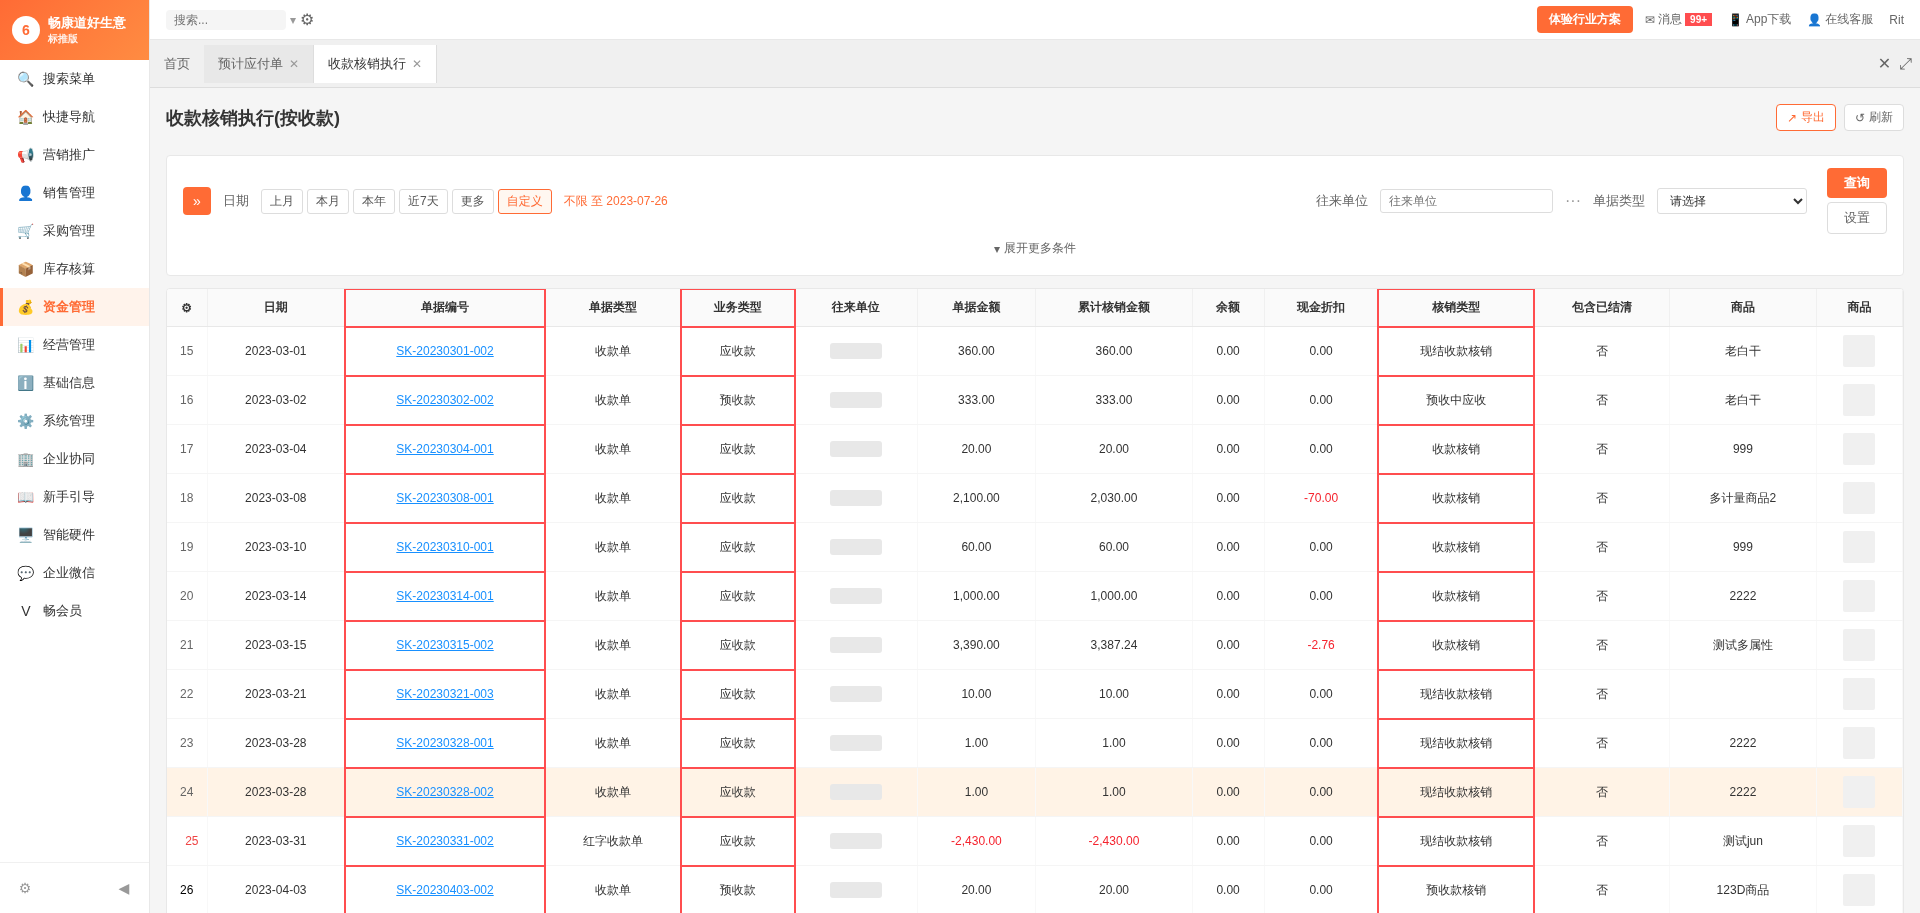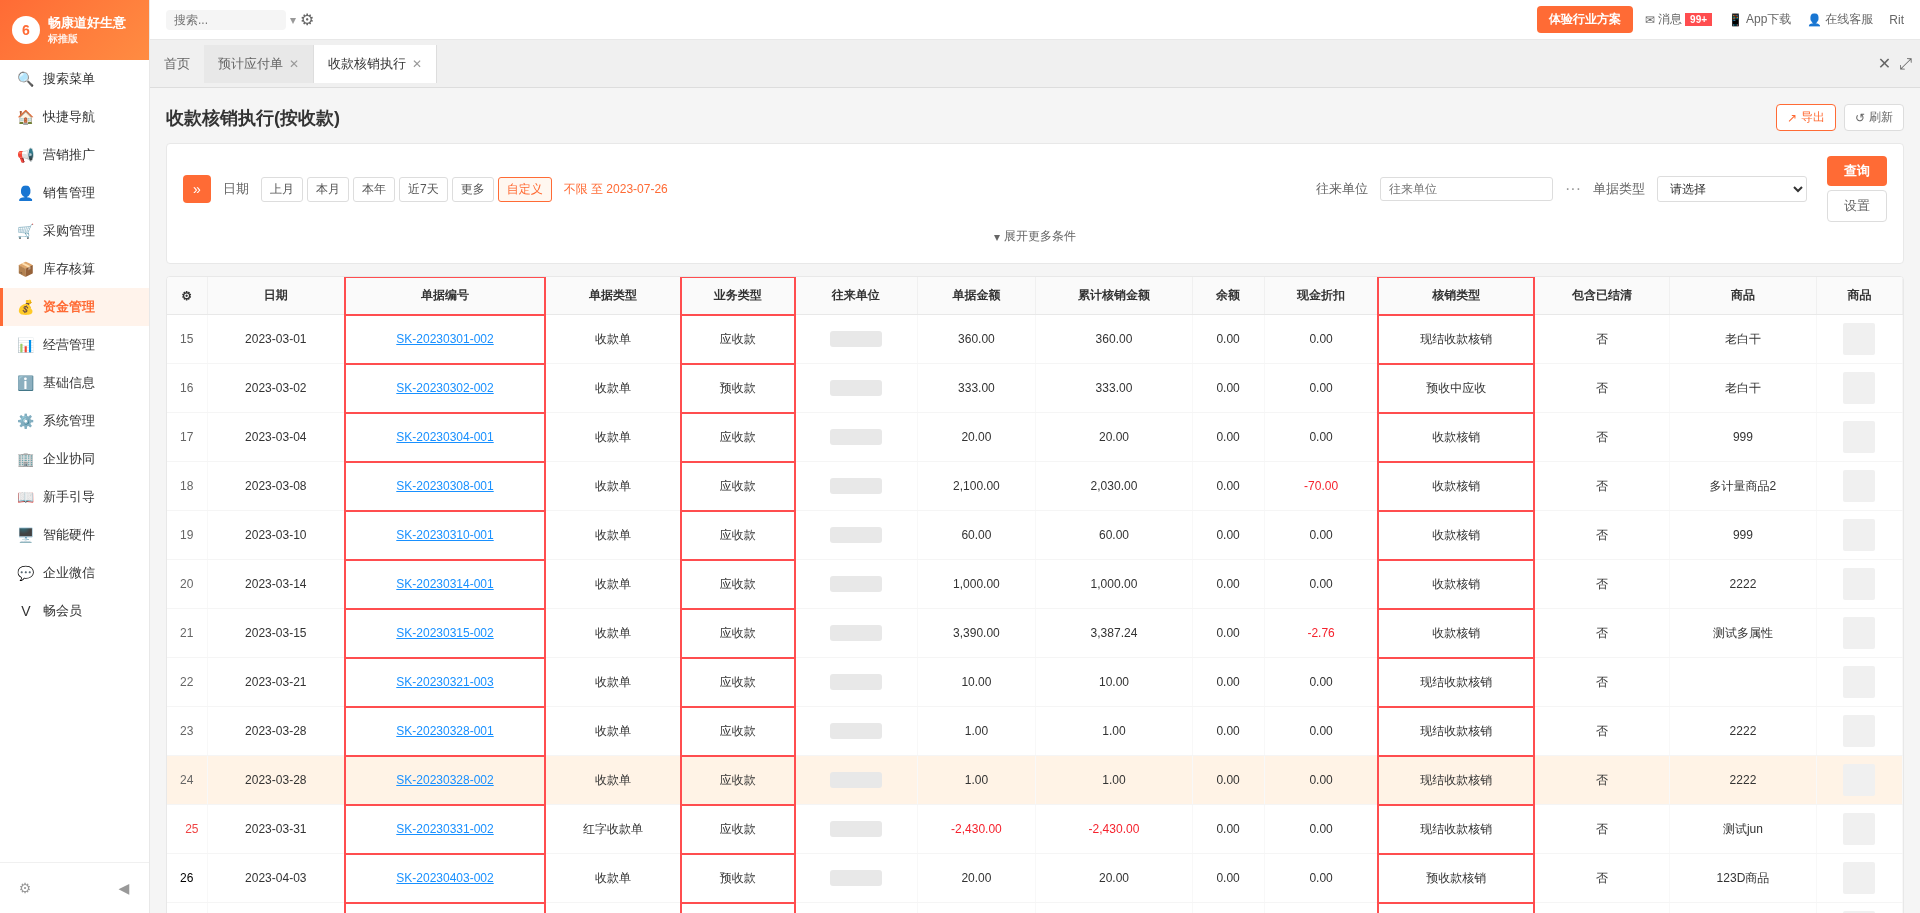--- a/index.html
+++ b/index.html
@@ -35,21 +35,21 @@
     .tabbar { height: 48px; background: #f0f0f0; display: flex; align-items: center; padding: 0; border-bottom: 1px solid #ddd; }
     .tab { height: 38px; display: flex; align-items: center; gap: 6px; padding: 0 14px; font-size: 13px; cursor: pointer; border-right: 1px solid #ddd; color: #666; background: #e8e8e8; }
     .tab.active { background: #fff; color: #333; font-weight: 500; border-bottom: none; }
     .tab-close { color: #999; font-size: 12px; cursor: pointer; }
     .tab-home { padding: 0 14px; color: #666; font-size: 13px; cursor: pointer; height: 38px; display: flex; align-items: center; }
     .tabbar-right { margin-left: auto; display: flex; align-items: center; padding-right: 8px; gap: 8px; }
     .tabbar-right-icon { color: #666; cursor: pointer; font-size: 16px; }
 
     
     .content { flex: 1; overflow-y: auto; padding: 16px; background: #f5f5f5; }
-    .page-header { display: flex; align-items: center; justify-content: space-between; margin-bottom: 12px; }
+    .page-header { display: flex; align-items: center; justify-content: space-between; margin-bottom: 24px; }
     .page-title { font-size: 18px; font-weight: bold; color: #333; }
     .page-actions { display: flex; gap: 8px; }
     .btn-export { display: flex; align-items: center; gap: 4px; color: #ff6b35; border: 1px solid #ff6b35; background: #fff; padding: 4px 10px; border-radius: 4px; cursor: pointer; font-size: 12px; }
     .btn-refresh { display: flex; align-items: center; gap: 4px; color: #666; border: 1px solid #ddd; background: #fff; padding: 4px 10px; border-radius: 4px; cursor: pointer; font-size: 12px; }
 
     
     .filter-area { background: #fff; border-radius: 4px; padding: 12px 16px; margin-bottom: 12px; border: 1px solid #e8e8e8; }
     .filter-row { display: flex; align-items: center; gap: 12px; flex-wrap: wrap; }
     .filter-expand-btn { width: 28px; height: 28px; background: #ff6b35; display: flex; align-items: center; justify-content: center; border-radius: 4px; cursor: pointer; color: white; font-size: 14px; }
     .filter-label { color: #666; font-size: 13px; white-space: nowrap; }

